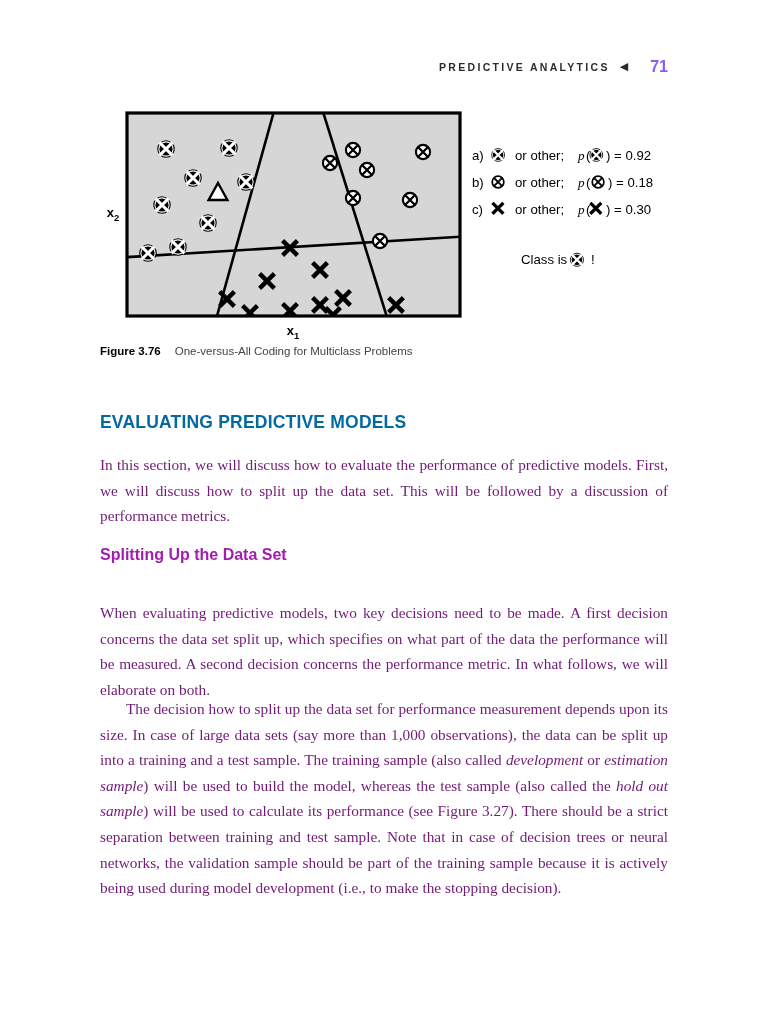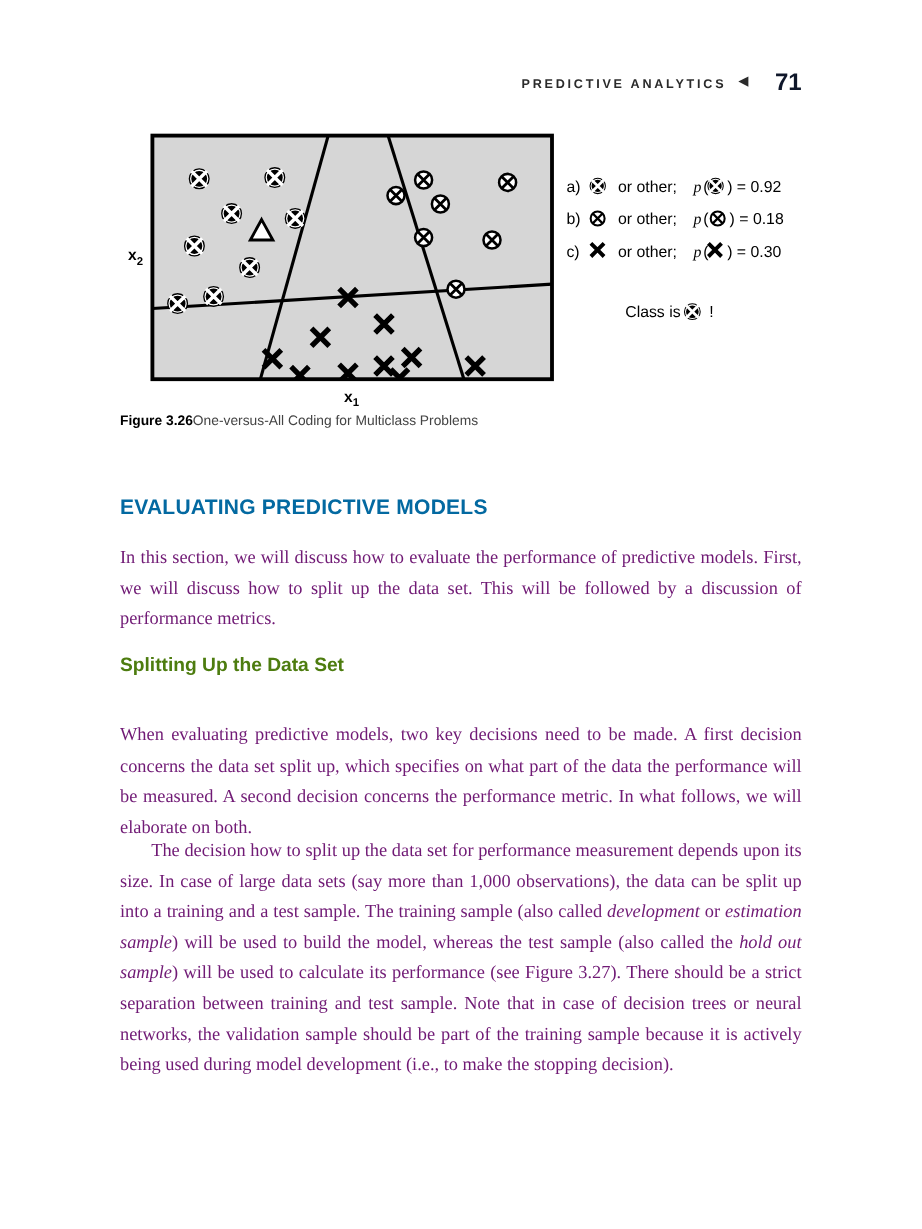--- a/index.html
+++ b/index.html
@@ -34,23 +34,23 @@
   }
   .running-head-marker {
     font-size: 11px;
     color: #2b2b2b;
     line-height: 1;
     position: relative;
     top: -1px;
   }
   .running-head-page {
     font-family: "Liberation Sans", sans-serif;
-    font-size: 20px;
-    font-weight: 700;
-    color: #0f172a;
+    font-size: 16px;
+    font-weight: 700;
+    color: #8b5cf6;
     margin-left: 12px;
   }
 
   
   .figure-block {
     position: absolute;
     top: 108px;
     left: 100px;
     width: 568px;
   }
@@ -72,41 +72,42 @@
     font-family: "Liberation Sans", sans-serif;
     font-size: 11.5px;
     color: #444444;
     white-space: nowrap;
   }
   .figure-caption b {
     color: #000000;
     font-weight: 700;
   }
   .figure-caption .cap-text {
+    margin-left: 14px;
   }
 
   
   .section-heading {
     position: absolute;
     top: 400px;
     left: 100px;
     font-family: "Liberation Sans", sans-serif;
     font-size: 17.5px;
     font-weight: 700;
     color: #0369a1;
     letter-spacing: 0.2px;
   }
   .subsection-heading {
     position: absolute;
     top: 533px;
     left: 100px;
     font-family: "Liberation Sans", sans-serif;
     font-size: 16px;
     font-weight: 700;
-    color: #4d7c0f;
+    color: #a21caf;
   }
 
   
   .body-text {
     position: absolute;
     left: 100px;
     width: 568px;
     font-family: "Liberation Serif", serif;
     font-size: 15.3px;
     line-height: 25.6px;
@@ -246,21 +247,21 @@
           <text x="421" y="156">Class is</text>
           <use href="#sym-fcx" x="477" y="151" transform="scale(0.80) translate(119.2 38.7)"></use>
           <text x="491" y="156">!</text>
         </g>
       </g>
     </svg>
   </div>
 </div>
 
 <div class="figure-caption">
-  <b>Figure 3.26</b><span class="cap-text">One-versus-All Coding for Multiclass Problems</span>
+  <b>Figure 3.76</b><span class="cap-text">One-versus-All Coding for Multiclass Problems</span>
 </div>
 
 <h1 class="section-heading">EVALUATING PREDICTIVE MODELS</h1>
 <h2 class="subsection-heading">Splitting Up the Data Set</h2>
 
 <p class="body-text para-1">In this section, we will discuss how to evaluate the performance of predictive models. First, we will discuss how to split up the data set. This will be followed by a discussion of performance metrics.</p>
 <p class="body-text para-2">When evaluating predictive models, two key decisions need to be made. A first decision concerns the data set split up, which specifies on what part of the data the performance will be measured. A second decision concerns the performance metric. In what follows, we will elaborate on both.</p>
 <p class="body-text para-3 indent"><span>The decision how to split up the data set for performance measurement depends upon its size. In case of large data sets (say more than 1,000 observations), the data can be split up into a training and a test sample. The training sample (also called </span><i>development</i><span> or </span><i>estimation sample</i><span>) will be used to build the model, whereas the test sample (also called the </span><i>hold out sample</i><span>) will be used to calculate its performance (see Figure 3.27). There should be a strict separation between training and test sample. Note that in case of decision trees or neural networks, the validation sample should be part of the training sample because it is actively being used during model development (i.e., to make the stopping decision).</span></p>
 
 </body></html>

